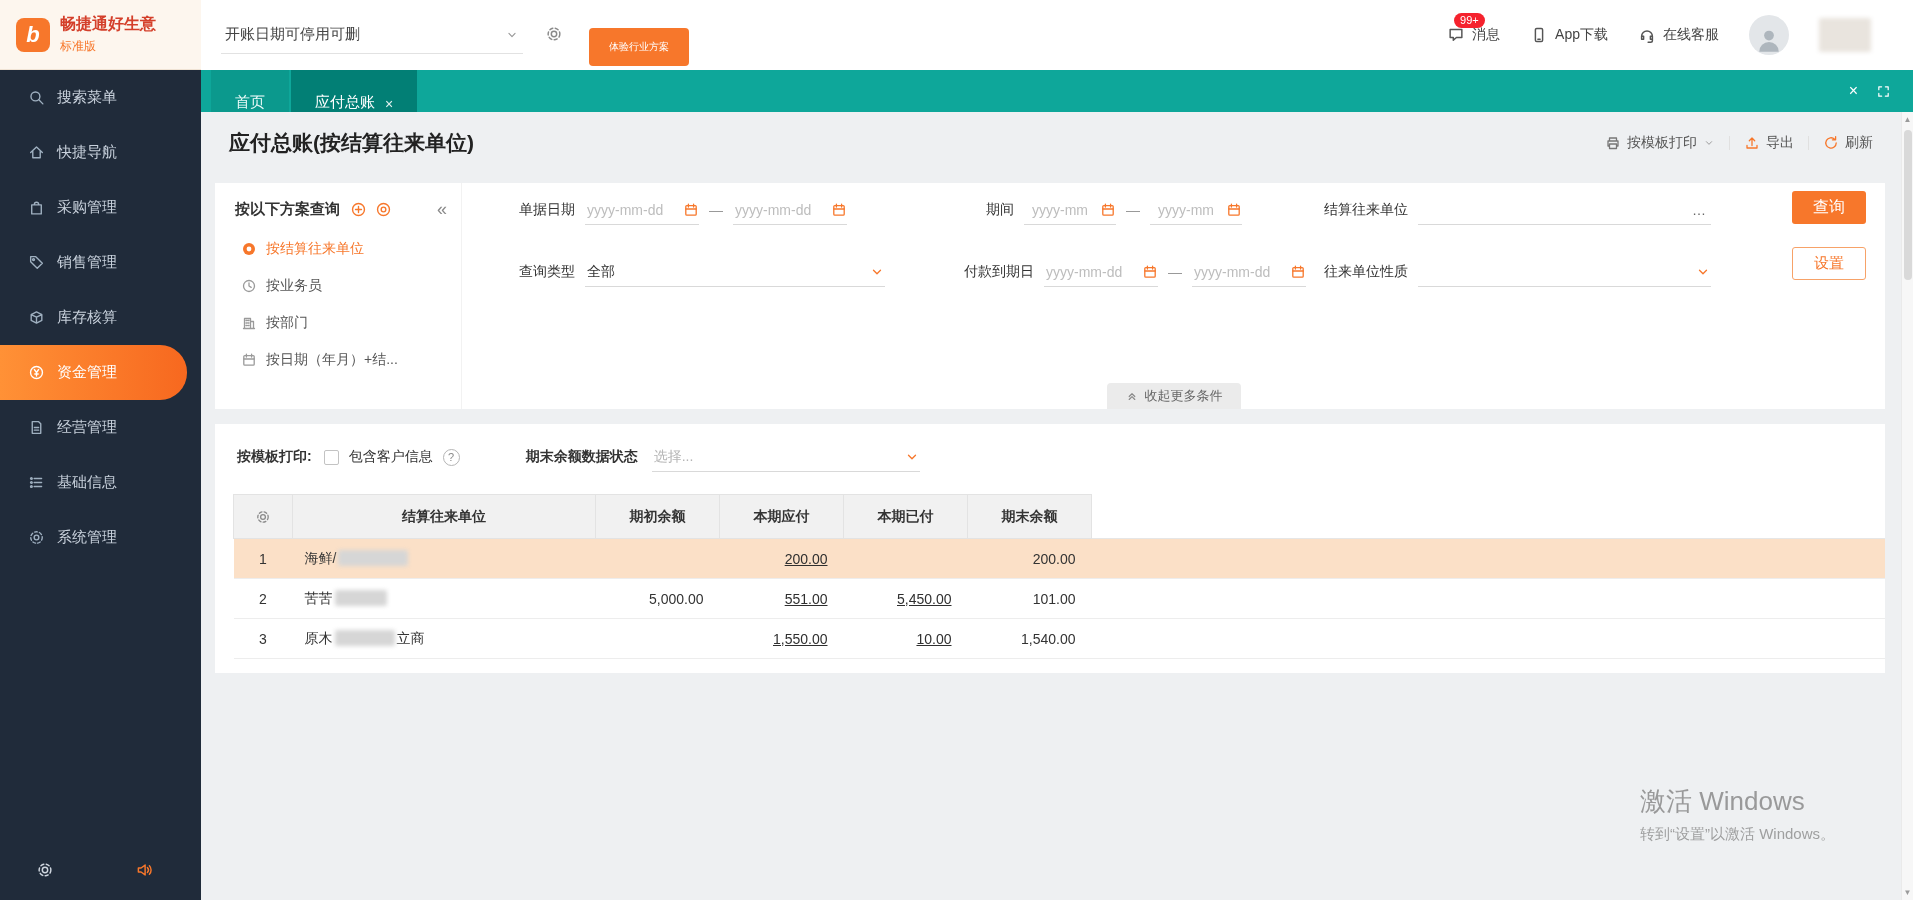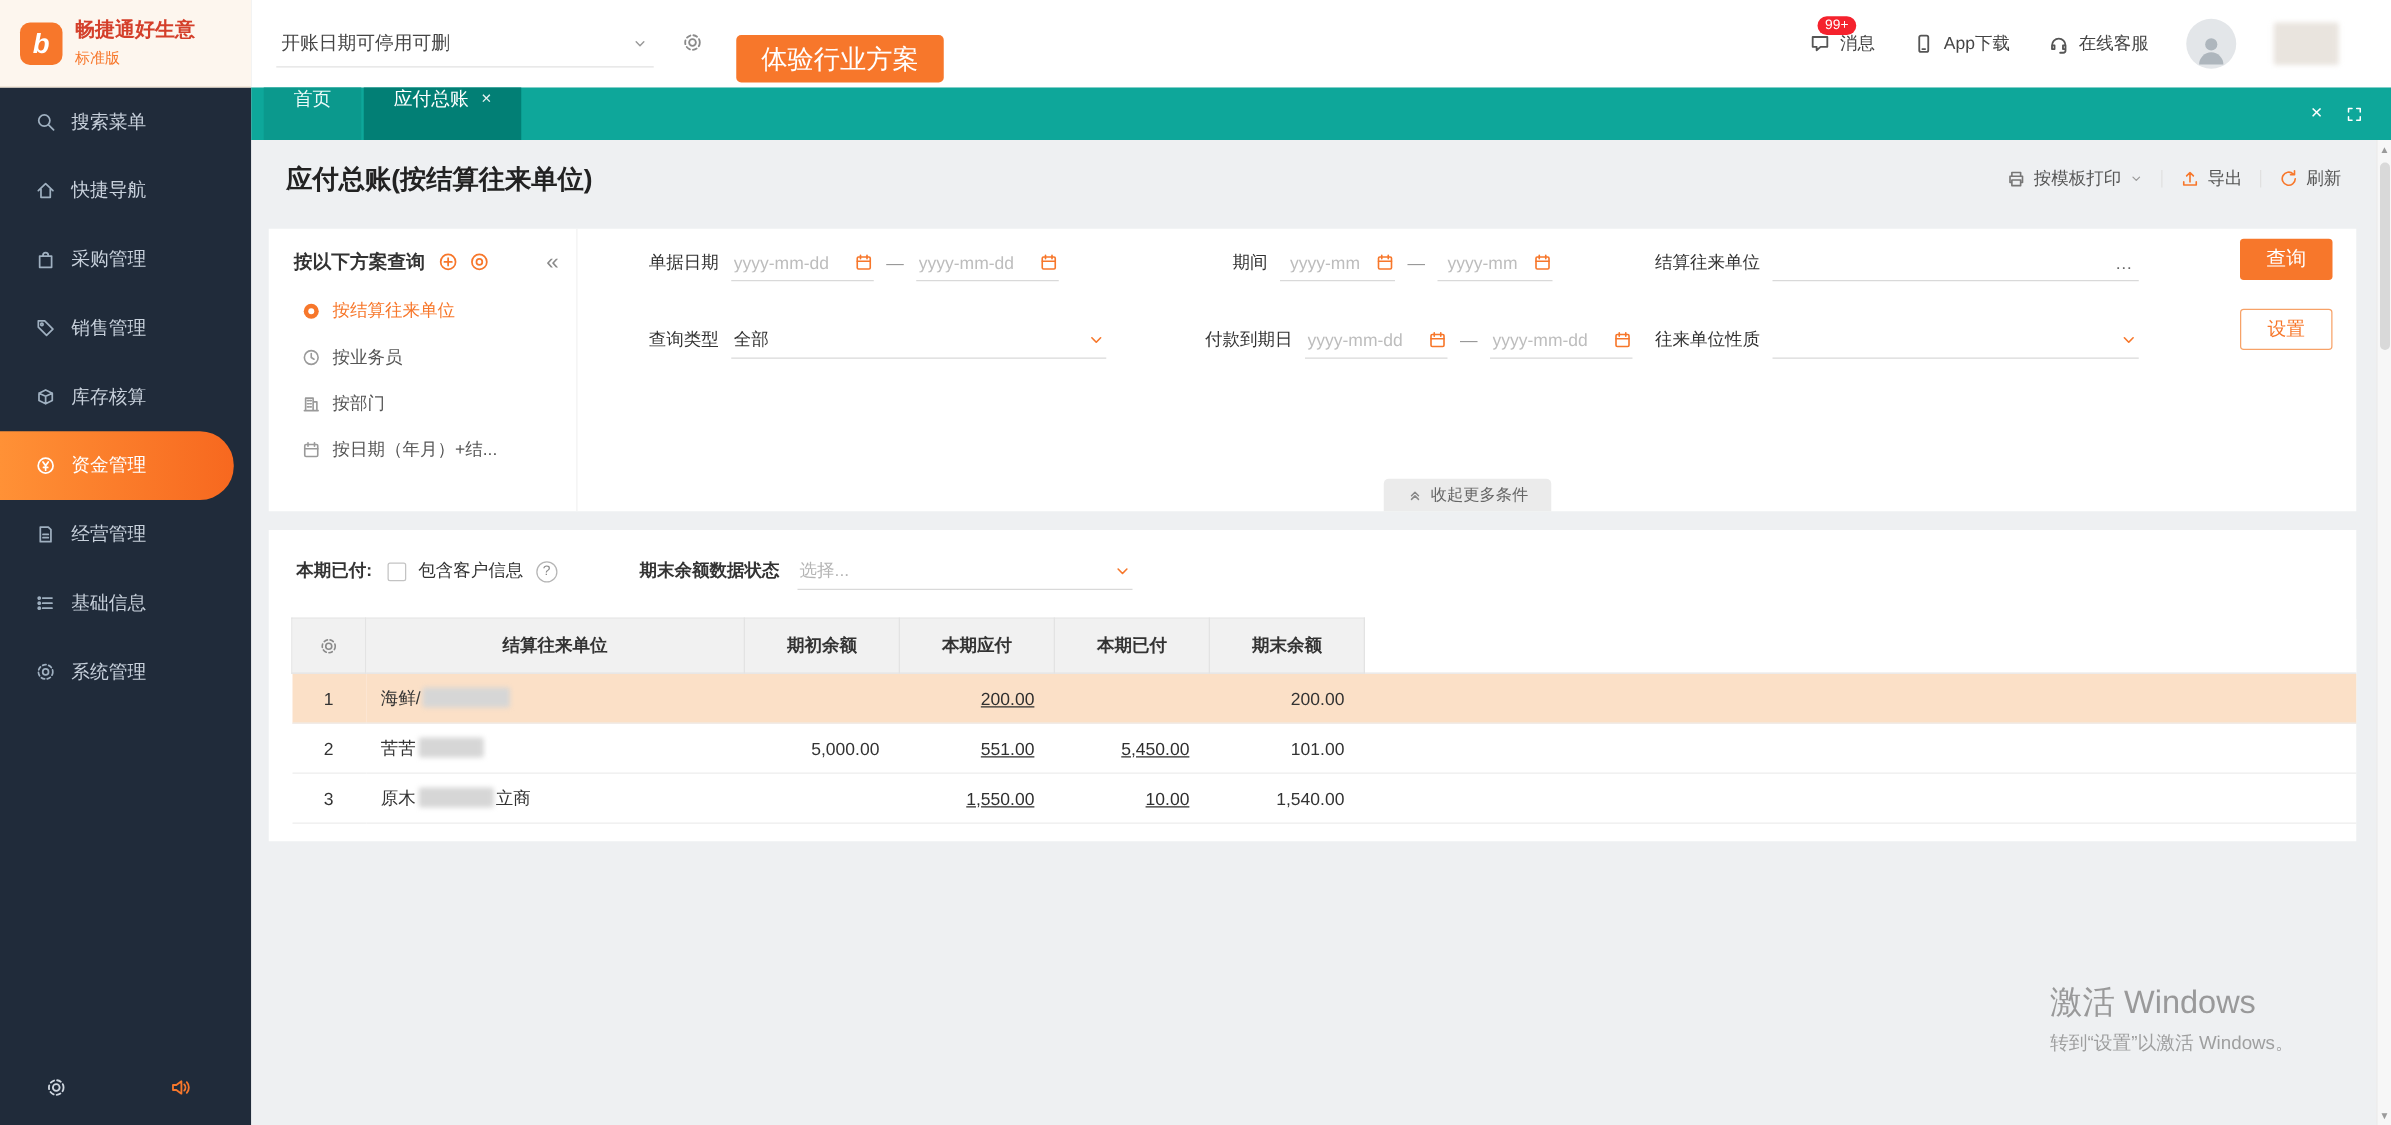--- a/index.html
+++ b/index.html
@@ -27,32 +27,32 @@
   .sf-ic .i { width:18px; height:18px; color:#cfd6df; }
   .sf-ic.orange .i { color:#f7772b; }
 
   
   .right-col { flex:1; display:flex; flex-direction:column; min-width:0; }
   .topbar { height:70px; background:#fff; display:flex; align-items:center; padding-left:20px; }
   .account-dd { width:302px; display:flex; align-items:center; justify-content:space-between; border-bottom:1px solid #e2e2e2; padding:9px 4px; font-size:15px; color:#444; cursor:pointer; }
   .account-dd .ch { width:14px; height:14px; color:#999; }
   .tb-gear { margin-left:22px; color:#8a8a8a; cursor:pointer; }
   .tb-gear .i { width:18px; height:18px; }
-  .trial-btn { margin-left:26px; background:#f7772b; color:#fff; border:none; border-radius:4px; height:38px; padding:0 20px; font-size:21px; font-family:inherit; cursor:pointer;margin-top:24px; }
+  .trial-btn { margin-left:26px; background:#f7772b; color:#fff; border:none; border-radius:4px; height:38px; padding:0 20px; font-size:10px; font-family:inherit; cursor:pointer;margin-top:24px; }
   .top-right { margin-left:auto; display:flex; align-items:center; gap:30px; padding-right:42px; color:#444; }
   .tr-item { display:flex; align-items:center; gap:7px; position:relative; cursor:pointer; }
   .tr-item .i { width:18px; height:18px; color:#555; }
   .badge { position:absolute; top:-13px; left:7px; background:#f5222d; color:#fff; font-size:11px; line-height:13px; border-radius:9px; padding:1px 6px; }
   .avatar { width:40px; height:40px; border-radius:50%; background:#e3e6e9; overflow:hidden; display:flex; align-items:flex-end; justify-content:center; cursor:pointer; }
   .avatar svg { width:30px; height:30px; fill:#aeb6bd; }
   .redact { display:inline-block; background:#d6d6d6; border-radius:2px; filter:blur(2px); }
   .name-redact { width:52px; height:34px; background:#e9e4de; }
 
   .tabbar { height:42px; background:#0ea79a; display:flex; align-items:stretch; padding-left:10px; }
-  .tab { display:flex; align-items:flex-start; gap:10px; padding:0 24px; color:#eafaf8; font-size:15px; background:#0b998d; margin-right:2px; cursor:pointer; }
+  .tab { display:flex; align-items:flex-end; gap:10px; padding:0 24px; color:#eafaf8; font-size:15px; background:#0b998d; margin-right:2px; cursor:pointer; }
   .tab.active { background:#027f75; color:#fff; }
   .tab-x { font-size:14px; opacity:.9; }
   .tab-tools { margin-left:auto; display:flex; align-items:center; gap:18px; padding-right:22px; }
   .tt { color:#fff; font-size:16px; cursor:pointer; display:flex; align-items:center; }
   .tt .i { width:15px; height:15px; color:#fff; }
 
   .content { flex:1; position:relative; background:#eef0f2; overflow:hidden; }
   .page-head { height:61px; display:flex; align-items:center; padding:0 40px 0 28px; }
   .page-head h1 { font-size:21px; margin:0; color:#222; }
   .page-tools { margin-left:auto; display:flex; align-items:center; gap:14px; color:#555; }
@@ -524,21 +524,21 @@
             <svg class="i">
                 <use href="#s-chevu2"></use>
               </svg>
             <span>收起更多条件</span>
           </div>
         </div>
       </section>
 
       <section class="card table-card">
         <div class="quick-row">
-          <span class="bold">本期已付:</span>
+          <span class="bold">按模板打印:</span>
           <span class="checkbox"></span>
           <span>包含客户信息</span>
           <span class="qmark">?</span>
           <span class="qr-gap"></span>
           <span class="bold">期末余额数据状态</span>
           <span class="field w-status">
             <span class="ph">选择...</span>
             <svg class="i ch16">
                 <use href="#s-chevd"></use>
               </svg>

